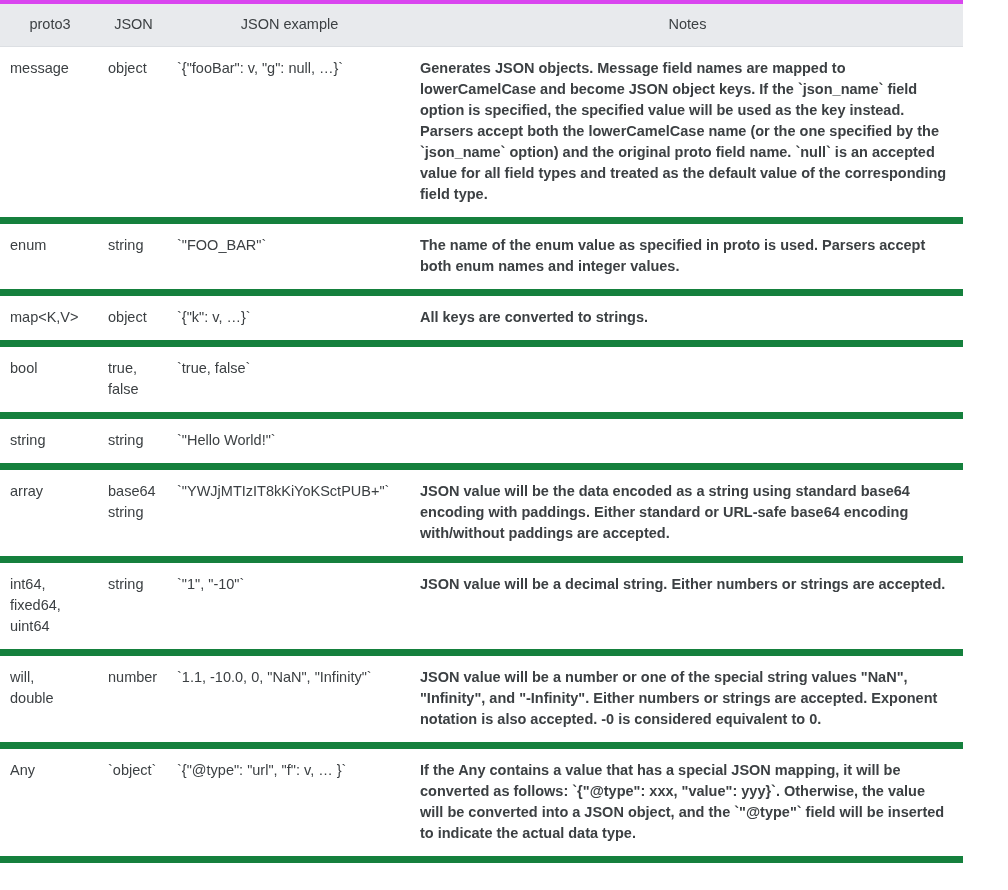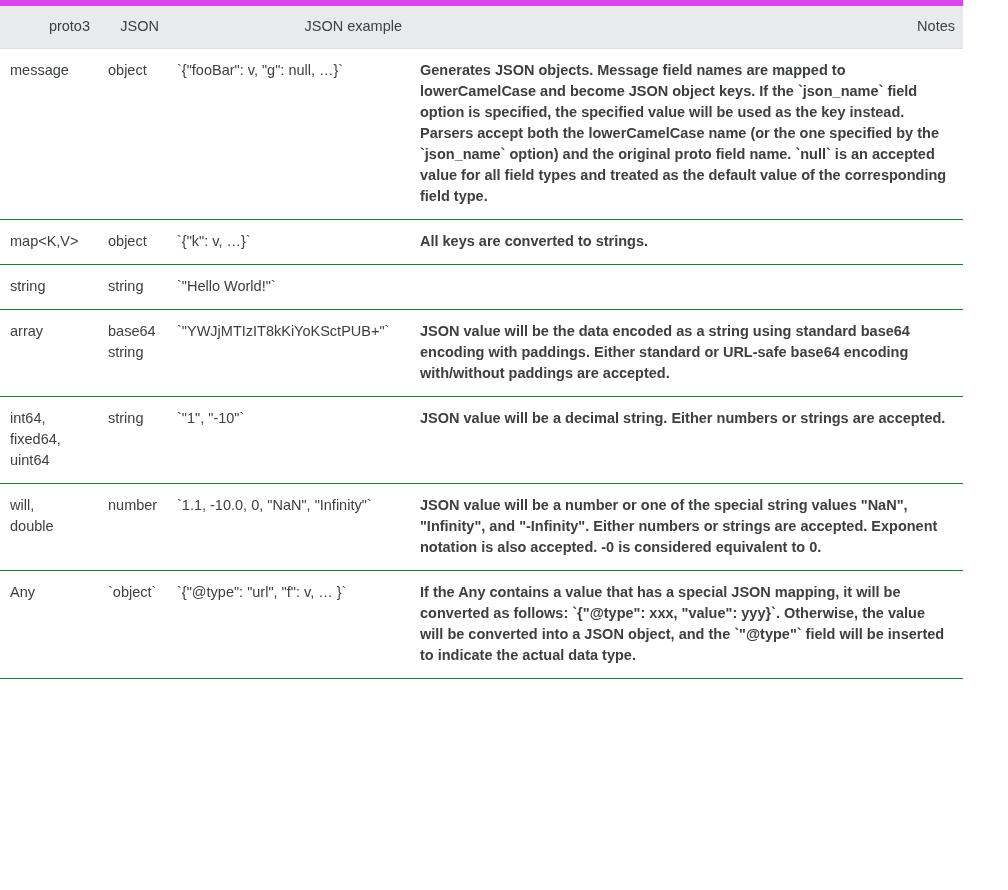--- a/index.html
+++ b/index.html
@@ -32,35 +32,35 @@
     line-height: 21px;
   }
 
   col.c-proto3       { width: 98px; }
   col.c-json         { width: 69px; }
   col.c-json-example { width: 243px; }
   col.c-notes        { width: 553px; }
 
   thead th {
     background: #e8eaed;
-    text-align: right;
+    text-align: center;
     font-weight: 400;
     font-size: 14.5px;
     color: #3c4043;
     padding: 10px 8px 11px 10px;
     vertical-align: top;
-    border-top: 6px solid #d946ef;
+    border-top: 4px solid #d946ef;
     border-bottom: 1px solid #dcdfe3;
     white-space: nowrap;
   }
 
   tbody td {
     padding: 11px 8px 12px 10px;
     vertical-align: top;
-    border-bottom: 1px solid #15803d;
+    border-bottom: 7px solid #15803d;
     color: #3c4043;
   }
 
   tbody tr:first-child td {
     border-top: none;
   }
 
   td.col-proto3 {
     white-space: pre-line;
   }
@@ -106,24 +106,37 @@
       </tr>
     </thead>
     <tbody id="table-body">
         <tr>
           <td class="col-proto3">message</td>
           <td class="col-json">object</td>
           <td class="col-json-example">`{"fooBar": v, "g": null, …}`</td>
           <td class="col-notes">Generates JSON objects. Message field names are mapped to lowerCamelCase and become JSON object keys. If the `json_name` field option is specified, the specified value will be used as the key instead. Parsers accept both the lowerCamelCase name (or the one specified by the `json_name` option) and the original proto field name. `null` is an accepted value for all field types and treated as the default value of the corresponding field type.</td>
         </tr>
         <tr>
+          <td class="col-proto3">enum</td>
+          <td class="col-json">string</td>
+          <td class="col-json-example">`"FOO_BAR"`</td>
+          <td class="col-notes">The name of the enum value as specified in proto is used. Parsers accept both enum names and integer values.</td>
+        </tr>
+        <tr>
           <td class="col-proto3">map&lt;K,V&gt;</td>
           <td class="col-json">object</td>
           <td class="col-json-example">`{"k": v, …}`</td>
           <td class="col-notes">All keys are converted to strings.</td>
+        </tr>
+        <tr>
+          <td class="col-proto3">bool</td>
+          <td class="col-json">true,
+false</td>
+          <td class="col-json-example">`true, false`</td>
+          <td class="col-notes"></td>
         </tr>
         <tr>
           <td class="col-proto3">string</td>
           <td class="col-json">string</td>
           <td class="col-json-example">`"Hello World!"`</td>
           <td class="col-notes"></td>
         </tr>
         <tr>
           <td class="col-proto3">array</td>
           <td class="col-json">base64

